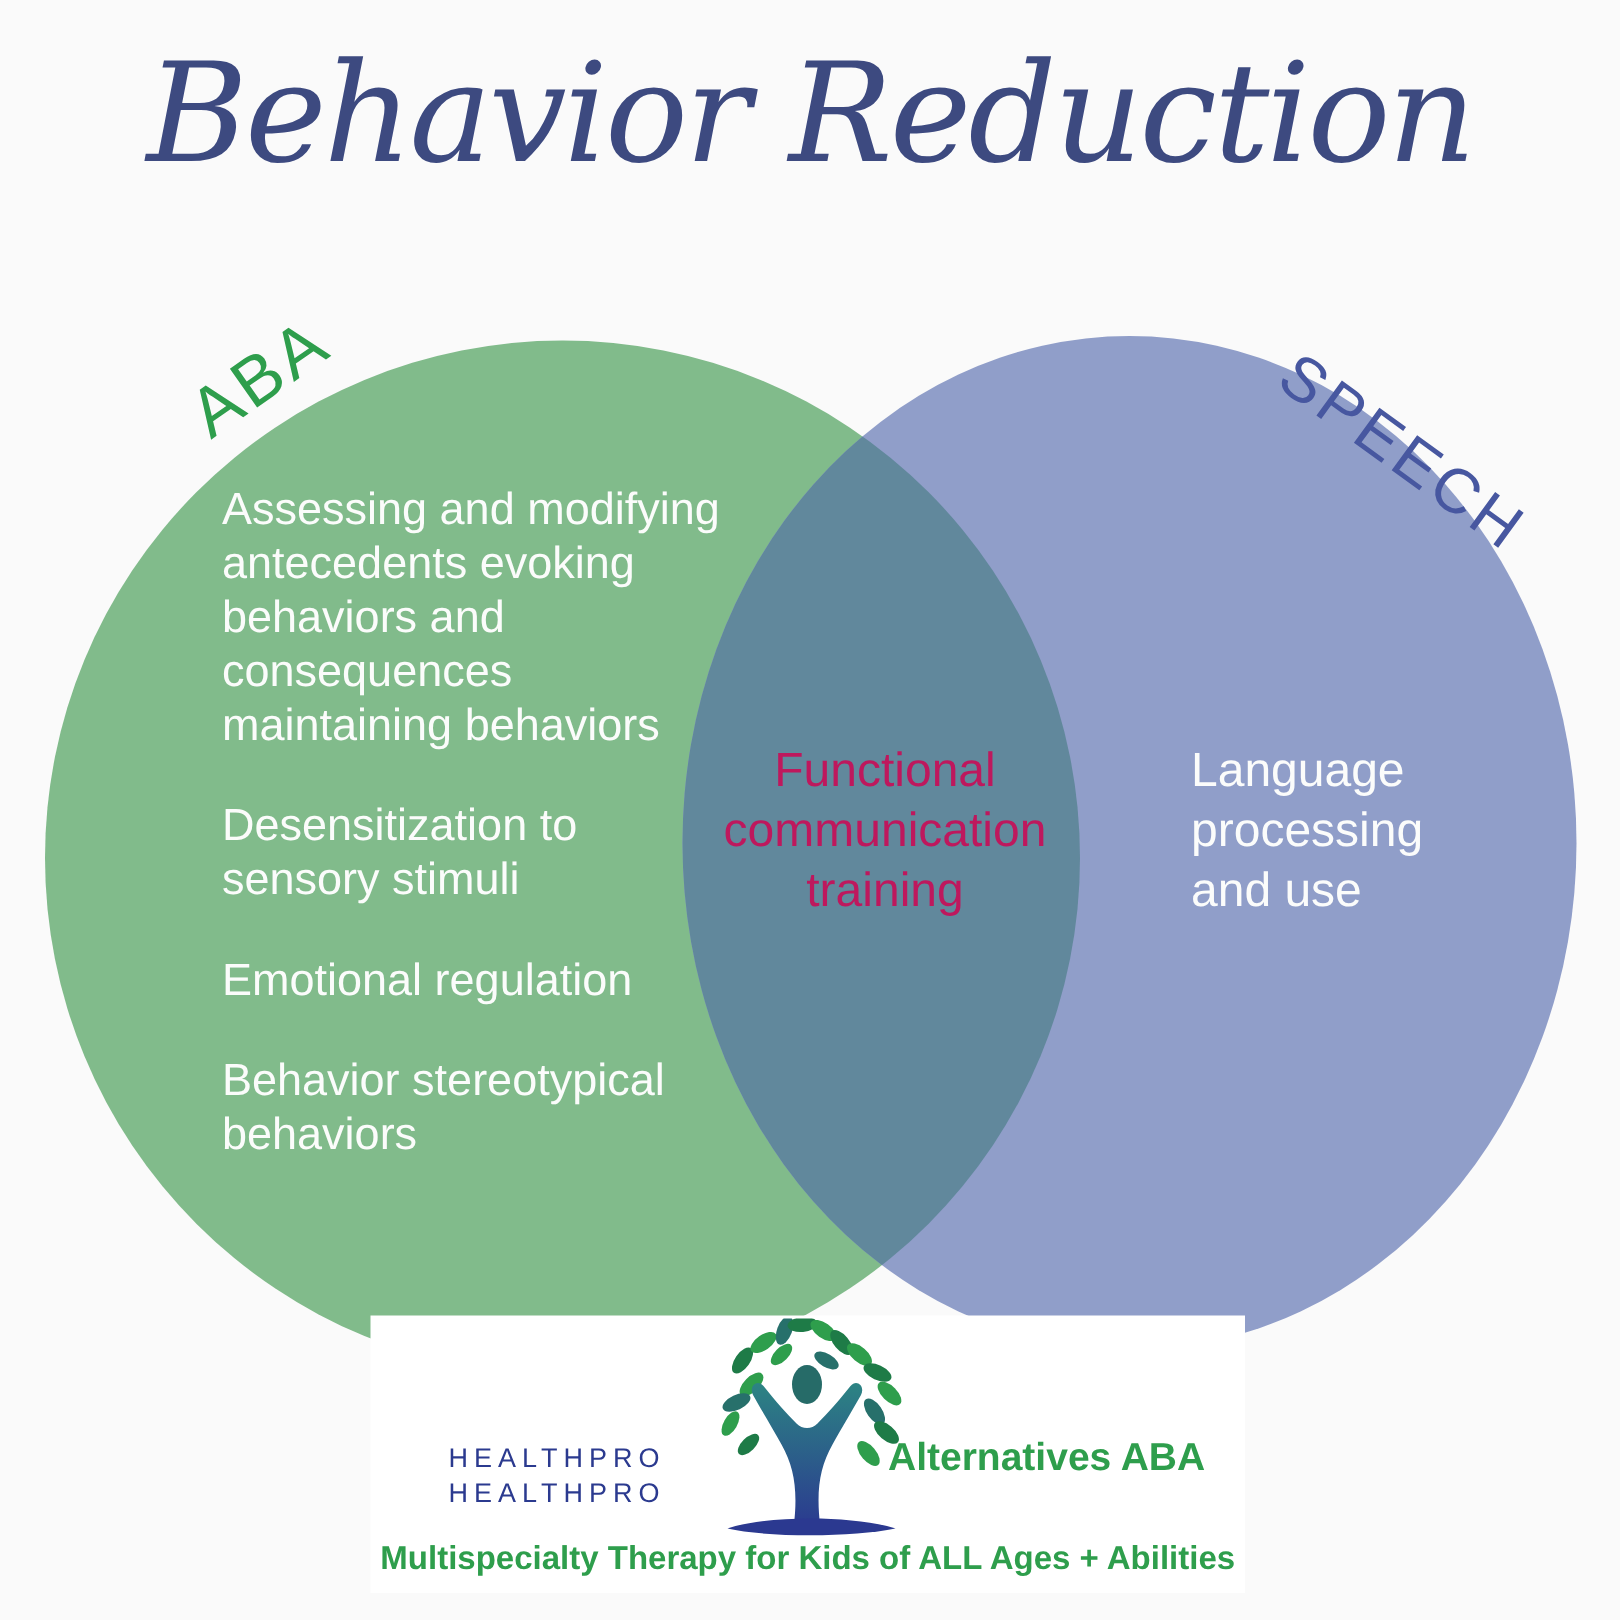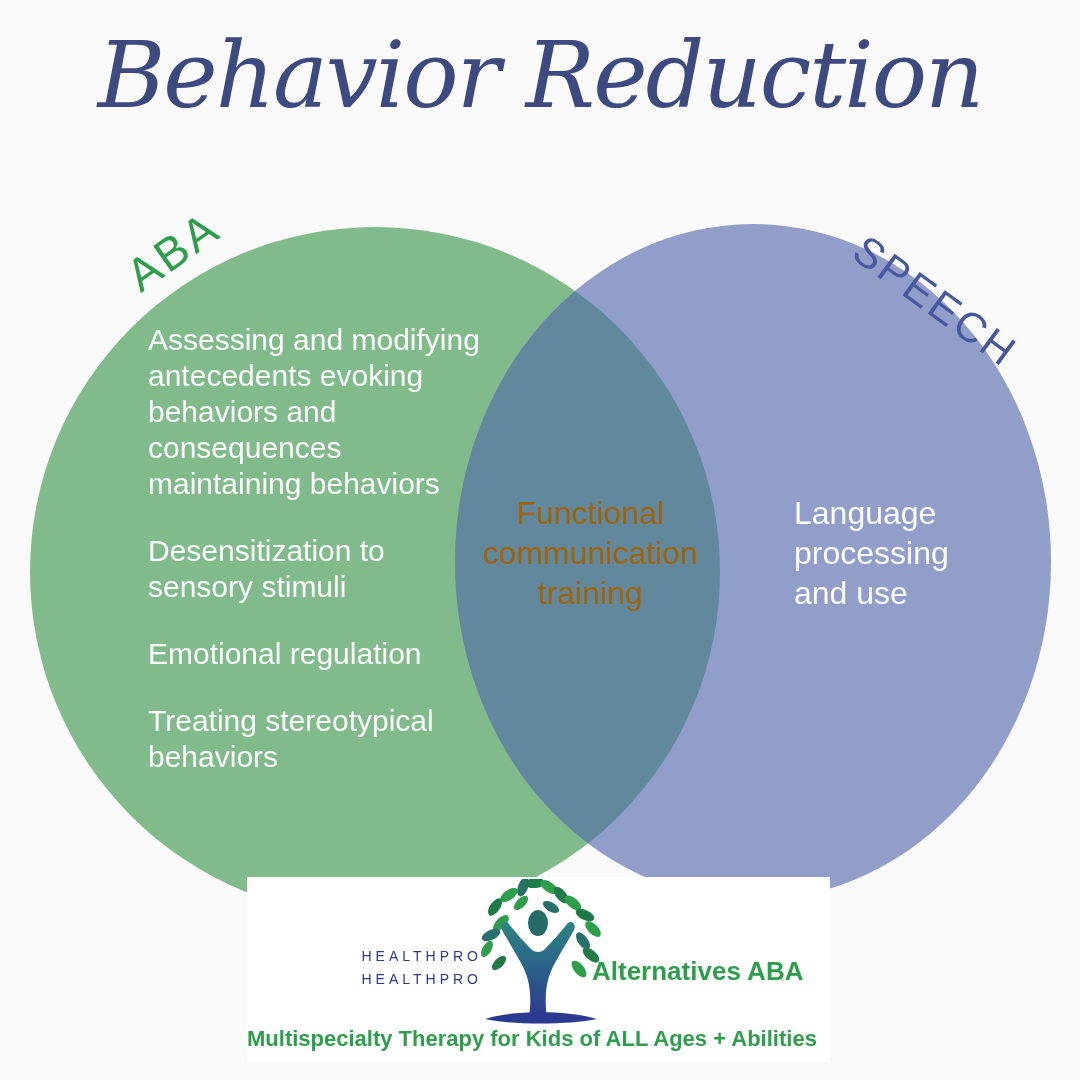--- a/index.html
+++ b/index.html
@@ -37,44 +37,44 @@
     font-size:42px; letter-spacing:3px;
     transform:rotate(36deg); transform-origin:left top;
   }
   .aba-items {
     position:absolute; left:148px; top:322px; width:365px;
     color:#fbfcfb; font-size:30px; line-height:36px;
   }
   .aba-items .item { white-space:pre-line; margin-bottom:31px; }
   .overlap-text {
     position:absolute; left:448px; top:493px; width:284px;
-    text-align:center; color:#a16207; font-size:32px; line-height:40px;
+    text-align:center; color:#be185d; font-size:32px; line-height:40px;
     white-space:pre-line;
   }
   .speech-text {
     position:absolute; left:794px; top:493px;
     color:#fbfcfb; font-size:32px; line-height:40px;
     white-space:pre-line;
   }
   .logo-box {
     position:absolute; left:247px; top:877px; width:583px; height:185px;
     background:#ffffff;
   }
   .tree-svg { position:absolute; left:224px; top:2px; width:140px; height:152px; }
   .brand {
-    position:absolute; left:52px; top:68px; width:183px;
-    text-align:right; color:#2b3a8f;
-    font-size:14px; letter-spacing:4px; line-height:23px; font-weight:500;
+    position:absolute; left:52px; top:84px; width:183px;
+    text-align:left; color:#2b3a8f;
+    font-size:18px; letter-spacing:4px; line-height:23px; font-weight:500;
   }
   .program {
     position:absolute; left:345px; top:79px;
     font-size:26px; font-weight:bold; color:#2e9e4c;text-align:right;
   }
   .tagline {
-    position:absolute; left:0; right:0; top:149px; 
+    position:absolute; left:0; right:0; top:149px; text-align:center;
     font-size:22px; font-weight:bold; color:#2e9e4c;
   }
 </style>
 </head>
 <body>
 
 <div class="canvas">
 
   <div class="title">Behavior Reduction</div>
 
@@ -89,21 +89,21 @@
 
   <div class="aba-items">
     <div class="item">Assessing and modifying
 antecedents evoking
 behaviors and
 consequences
 maintaining behaviors</div>
     <div class="item">Desensitization to
 sensory stimuli</div>
     <div class="item">Emotional regulation</div>
-    <div class="item">Treating stereotypical
+    <div class="item">Behavior stereotypical
 behaviors</div>
   </div>
 
   <div class="overlap-text">Functional
 communication
 training</div>
 
   <div class="speech-text">Language
 processing
 and use</div>

